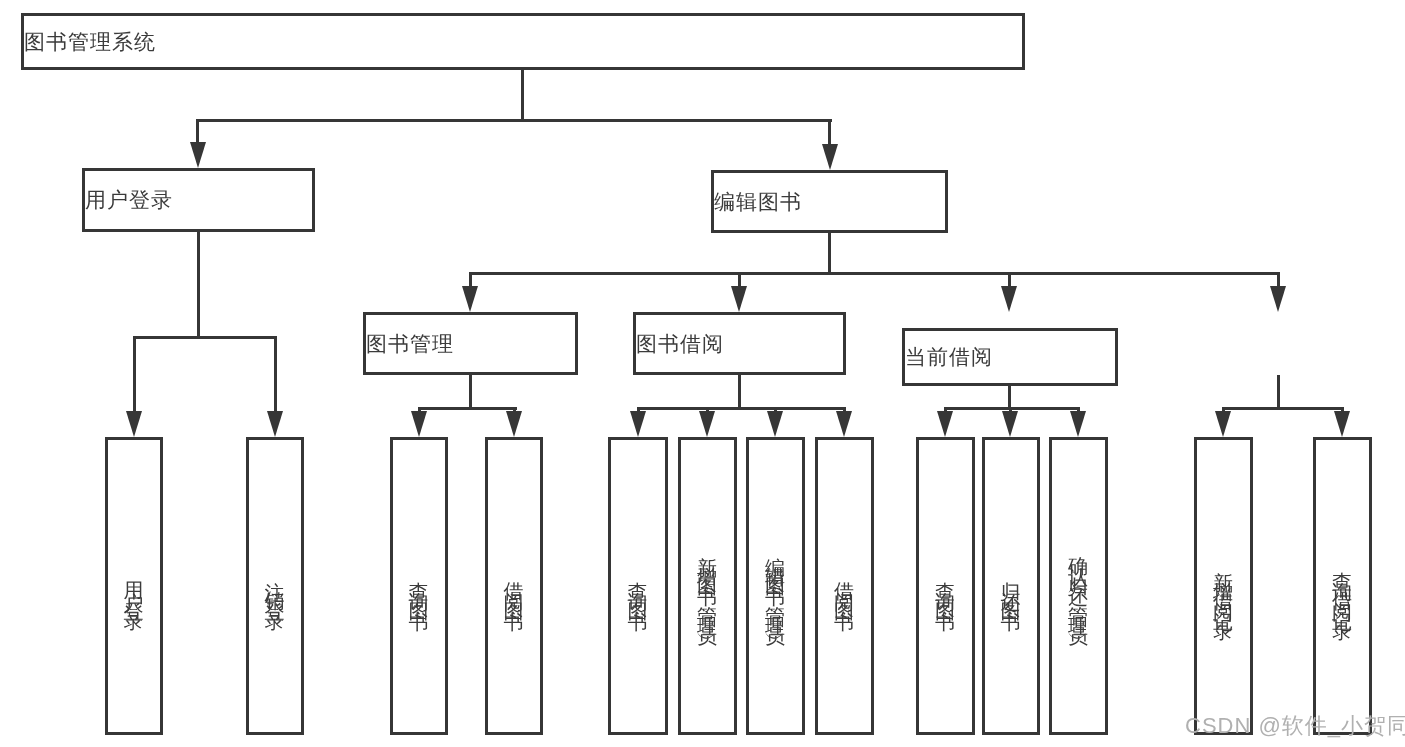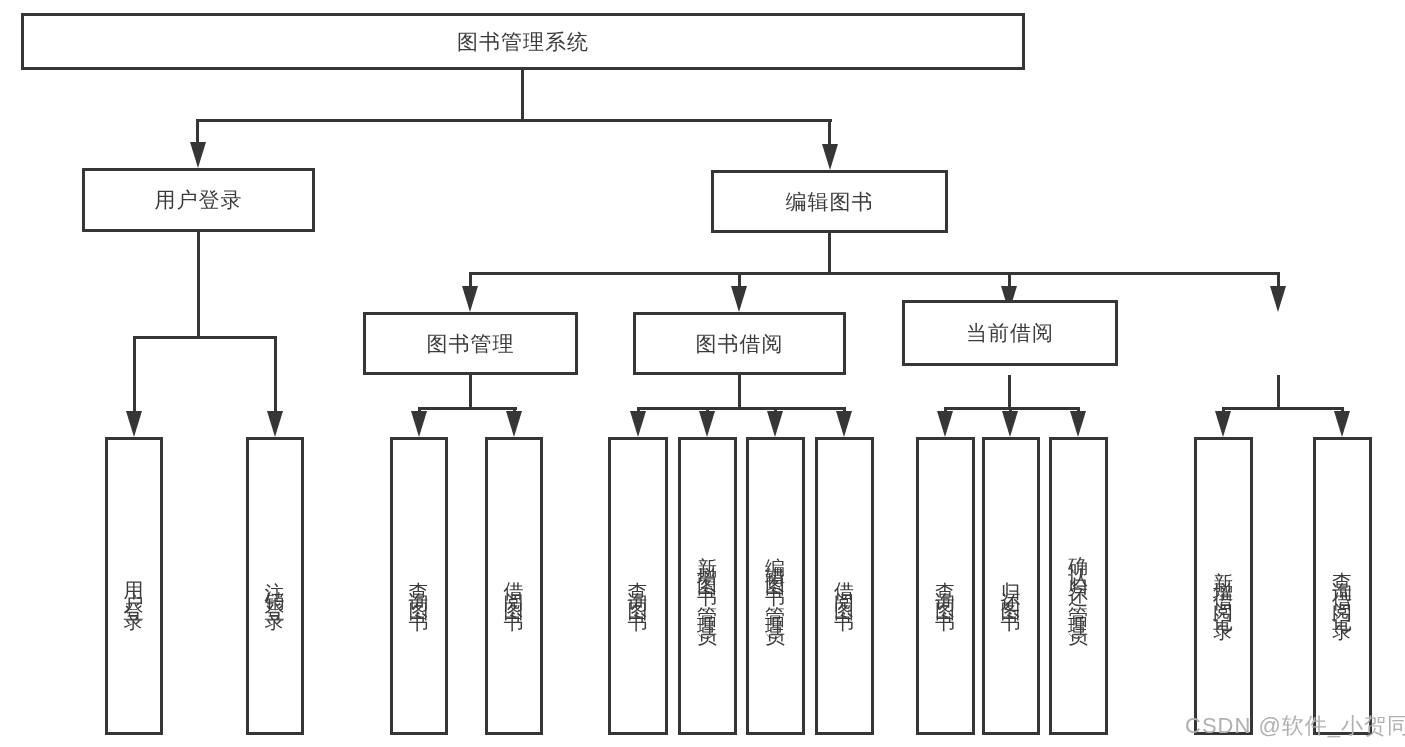--- a/index.html
+++ b/index.html
@@ -7,21 +7,21 @@
     position:relative;
     width:1405px;height:747px;
     background:#ffffff;
     font-family:"Liberation Sans","DejaVu Sans",sans-serif;
     overflow:hidden;
   }
   .hbox{
     position:absolute;
     border:3px solid #363636;
     background:#ffffff;
-    display:flex;align-items:center;justify-content:center;
+    display:flex;align-items:center;
     color:#3b3b3b;
     font-size:21px;
     letter-spacing:1px;
     box-sizing:border-box;
     z-index:2;
   }
   .vbox{
     position:absolute;
     border:3px solid #363636;
     background:#ffffff;
@@ -101,21 +101,21 @@
   <div class="arrowhead" style="left:1001px;top:286px;"></div>
   <div class="line" style="left:1277px;top:272px;width:3px;height:20px;"></div>
   <div class="arrowhead" style="left:1270px;top:286px;"></div>
 
   <div class="hbox" style="left:363px;top:312px;width:215px;height:63px;">
     <span>图书管理</span>
   </div>
   <div class="hbox" style="left:633px;top:312px;width:213px;height:63px;">
     <span>图书借阅</span>
   </div>
-  <div class="hbox" style="left:902px;top:300px;width:216px;height:66px;">
+  <div class="hbox" style="left:902px;top:328px;width:216px;height:58px;">
     <span>当前借阅</span>
   </div>
 
   <div class="line" style="left:469px;top:375px;width:3px;height:32px;"></div>
   <div class="line" style="left:418px;top:407px;width:99px;height:3px;"></div>
   <div class="line" style="left:418px;top:407px;width:3px;height:14px;"></div>
   <div class="arrowhead" style="left:411px;top:411px;"></div>
   <div class="line" style="left:513px;top:407px;width:3px;height:14px;"></div>
   <div class="arrowhead" style="left:506px;top:411px;"></div>
 

